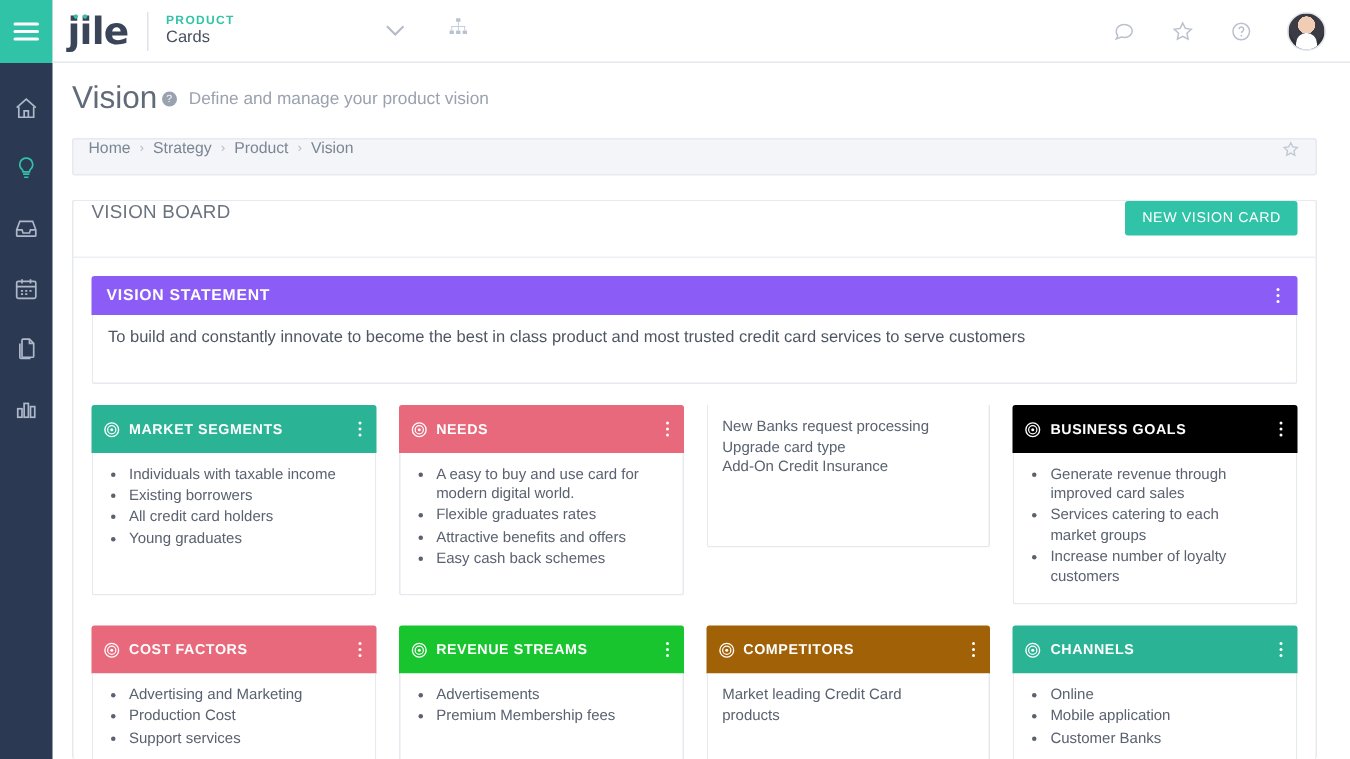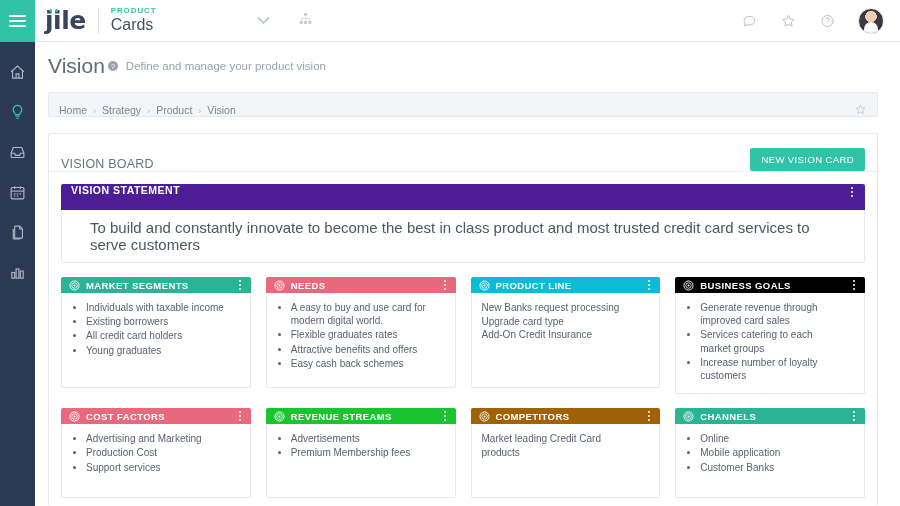--- a/index.html
+++ b/index.html
@@ -46,21 +46,21 @@
   }
   .logo .dots {
     position: absolute; left: 3px; top: 1px;
     font-size: 8px; color: #31c3a8; letter-spacing: 1px;
   }
   .logo-sep { width: 1px; height: 26px; background: #dfe3e9; margin: 0 12px; }
   .prod-block { line-height: 1.15; }
   .prod-kicker {
     font-size: 8px; color: #31c3a8; letter-spacing: 0.9px; font-weight: 700;
   }
-  .prod-name { font-size: 16px; color: #47505f; margin-top: 1px; }
+  .prod-name { font-size: 11px; color: #47505f; margin-top: 1px; }
   .chev {
     margin-left: 100px; color: #aeb6c4; font-size: 12px; cursor: pointer;
     user-select: none;
   }
   .orgchart { margin-left: 28px; cursor: pointer; }
   .top-right { margin-left: auto; display: flex; align-items: center; gap: 22px; padding-right: 16px; }
   .top-ic { cursor: pointer; color: #b9c0cc; display: flex; }
   .avatar {
     width: 26px; height: 26px; border-radius: 50%;
     background: radial-gradient(circle at 50% 32%, #f0cdb4 0 28%, #3b3b45 29% 62%, #2f3038 63% 100%);
@@ -83,74 +83,74 @@
     width: 10px; height: 10px; border-radius: 50%;
     background: #9aa2b0; color: #fff; font-size: 7px;
     vertical-align: super; margin-left: 3px;
   }
   .page-sub { font-size: 11.5px; color: #9aa2b0; margin-left: 8px; }
 
   
   .crumbs {
     position: absolute; left: 48px; top: 92px; right: 22px; height: 25px;
     background: #f3f5f8; border: 1px solid #e6e9ee; border-radius: 2px;
-    display: flex; align-items: flex-end; padding: 0 10px;
+    display: flex; align-items: flex-start; padding: 0 10px;
   }
   .crumb { font-size: 10.5px; color: #7b8694; cursor: pointer; }
   .crumb.last { color: #7b8694; }
   .crumb-sep { font-size: 9px; color: #b4bcc7; margin: 0 6px; }
   .crumb-star { margin-left: auto; color: #bcc3cd; display: flex; cursor: pointer; }
 
   
   .board {
     position: absolute; left: 48px; top: 133px; right: 22px; bottom: 0;
     background: #ffffff; border: 1px solid #e6e9ee; border-bottom: none;
     border-radius: 2px;
   }
   .board-head {
-    height: 38px; display: flex; align-items: flex-end;
+    height: 38px; display: flex; align-items: flex-start;
     padding: 0 12px; border-bottom: 1px solid #eceff3;
   }
   .board-title { font-size: 12.5px; color: #6a737f; letter-spacing: 0.2px; }
   .new-card-btn {
     margin-left: auto; background: #31c3a8; color: #ffffff;
     font-size: 9.5px; font-weight: 400; letter-spacing: 0.4px;
     padding: 6px 11px; border: none; border-radius: 2px; cursor: pointer;
   }
 
   
   .vs-wrap { padding: 12px 12px 0 12px; }
   .vs-head {
-    background: #4c1d95; height: 26px; display: flex; 
+    background: #8b5cf6; height: 26px; display: flex; align-items: center;
     padding: 0 10px; border-radius: 2px 2px 0 0;
   }
   .vs-head-title {
     color: #ffffff; font-size: 10.5px; font-weight: 700; letter-spacing: 0.5px;
   }
   .kebab {
     margin-left: auto; cursor: pointer; display: flex; flex-direction: column;
     gap: 2px; padding: 3px 2px;
   }
   .kebab i { width: 2px; height: 2px; background: #ffffff; border-radius: 50%; }
   .kebab.dark i { background: #ffffff; }
   .vs-body {
     border: 1px solid #e6e9ee; border-top: none; border-radius: 0 0 2px 2px;
-    min-height: 46px; padding: 9px 28px;
-    font-size: 15px; color: #4d5663;
+    min-height: 46px; padding: 9px 10px;
+    font-size: 11px; color: #4d5663;
   }
 
   
   .grid {
     padding: 14px 12px 0 12px;
     display: grid; grid-template-columns: repeat(4, 1fr);
     gap: 14px 15px;
   }
   .vcard { border-radius: 2px; }
   .vcard-head {
-    height: 16px; display: flex; align-items: center; gap: 6px;
+    height: 32px; display: flex; align-items: center; gap: 6px;
     padding: 0 8px; border-radius: 2px 2px 0 0;
   }
   .vcard-title {
     color: #ffffff; font-size: 9.5px; font-weight: 700; letter-spacing: 0.4px;
     white-space: nowrap;
   }
   .vcard-body {
     border: 1px solid #e6e9ee; border-top: none; border-radius: 0 0 2px 2px;
     background: #ffffff; padding: 8px 22px 10px 6px;
     min-height: 95px;
@@ -353,33 +353,20 @@
           <div class="vcard-body">
             <ul>
               <li>A easy to buy and use card for modern digital world.</li>
               <li>Flexible graduates rates</li>
               <li>Attractive benefits and offers</li>
               <li>Easy cash back schemes</li>
             </ul>
           </div>
         </div>
         <div class="vcard">
-          <div class="vcard-head" style="background:#0cbcd6">
-            <svg class="bullseye" width="11" height="11" viewBox="0 0 24 24">
-              <circle cx="12" cy="12" r="10" fill="none" stroke="#ffffff" stroke-width="2"></circle>
-              <circle cx="12" cy="12" r="6" fill="none" stroke="#ffffff" stroke-width="1.8"></circle>
-              <circle cx="12" cy="12" r="2.2" fill="#ffffff"></circle>
-            </svg>
-            <span class="vcard-title">PRODUCT LINE</span>
-            <span class="kebab dark">
-              <i></i>
-              <i></i>
-              <i></i>
-            </span>
-          </div>
           <div class="vcard-body">
             <div class="plain">
               <div>New Banks request processing</div>
               <div>Upgrade card type</div>
               <div>Add-On Credit Insurance</div>
             </div>
           </div>
         </div>
         <div class="vcard">
           <div class="vcard-head" style="background:#000000">

